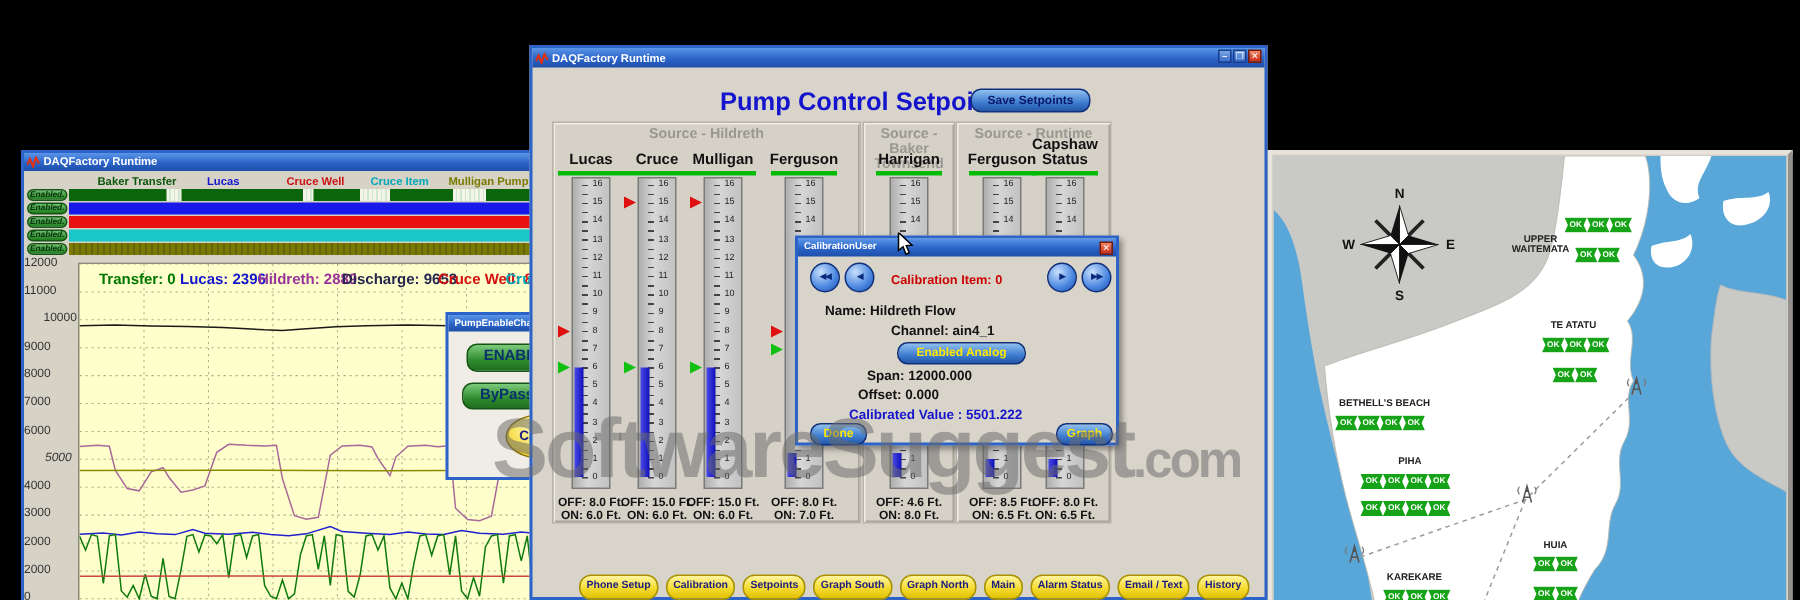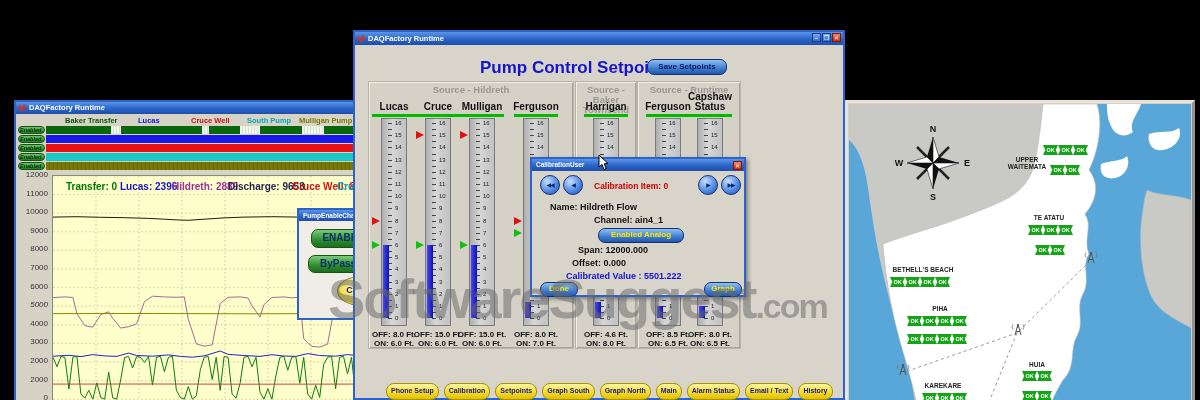--- a/index.html
+++ b/index.html
@@ -25,21 +25,21 @@
     color:#1A1A80;font-weight:bold;text-align:center;font-size:7px;line-height:13px;padding:0 4px;white-space:nowrap;}
   
   #leftwin{left:14px;top:100px;width:434px;height:310px;z-index:10;background:#D6D2C6;}
   .legend-item{position:absolute;top:14px;font-size:7.5px;font-weight:bold;white-space:nowrap;}
   .enabled-btn{position:absolute;left:2px;width:27px;height:8px;border-radius:4px;
     border:1px solid #145514;background:linear-gradient(#6CC06C,#1E7E1E);
     color:#06300A;font-size:5.5px;font-style:italic;font-weight:bold;line-height:7px;text-align:center;box-sizing:border-box;}
   .statusbar{position:absolute;left:30px;width:374px;height:8px;}
   .statusbar .gap{position:absolute;top:0;bottom:0;
     background:repeating-linear-gradient(90deg,#F4F4E8 0 2px,#CFE6CF 2px 3px);}
-  .yaxis-label{position:absolute;width:32px;text-align:right;font-size:8px;color:#333;}
+  .yaxis-label{position:absolute;width:32px;font-size:8px;color:#333;}
   #plot{position:absolute;left:36px;top:73px;width:398px;height:250px;background:#FFFFCB;border:1px solid #8A8A7A;}
   .readout{position:absolute;top:79px;font-size:10px;font-weight:bold;white-space:nowrap;z-index:12;}
   
   #popup{left:297px;top:208px;width:130px;height:112px;z-index:20;background:#EFEDE6;border:2px solid #2B63C8;position:absolute;box-sizing:border-box;}
   #popup .titlebar{height:11px;font-size:6.5px;line-height:11px;padding-left:4px;}
   
   #centerwin{left:353px;top:30px;width:492px;height:370px;z-index:30;}
   #centerwin .titlebar{height:13px;line-height:13px;}
   #heading{position:absolute;left:125px;top:26px;font-size:17px;font-weight:bold;color:#1414CC;white-space:nowrap;}
   #save-btn{left:292px;top:27px;width:78px;height:14px;font-size:8px;line-height:13px;color:#0A1A6A;}
@@ -95,21 +95,21 @@
     <div class="titlebar">
       <svg class="tb-ico" viewBox="0 0 9 8">
           <polyline points="0,6 2,2 4,7 6,1 8,5" fill="none" stroke="#E03010" stroke-width="1.4"></polyline>
         </svg>
       <span>DAQFactory Runtime</span>
     </div>
     <div id="legend-row">
         <div class="legend-item" style="left: 49px; color: rgb(10, 86, 10);">Baker Transfer</div>
         <div class="legend-item" style="left: 122px; color: rgb(21, 21, 204);">Lucas</div>
         <div class="legend-item" style="left: 175px; color: rgb(204, 17, 17);">Cruce Well</div>
-        <div class="legend-item" style="left: 231px; color: rgb(0, 168, 184);">South Pump</div>
+        <div class="legend-item" style="left: 231px; color: rgb(0, 168, 184);">Cruce Item</div>
         <div class="legend-item" style="left: 283px; color: rgb(122, 122, 0);">Mulligan Pump</div>
       </div>
     <div id="enabled-col">
         <div class="enabled-btn" style="top: 24px;">Enabled.</div>
         <div class="enabled-btn" style="top: 33px;">Enabled.</div>
         <div class="enabled-btn" style="top: 42px;">Enabled.</div>
         <div class="enabled-btn" style="top: 51px;">Enabled.</div>
         <div class="enabled-btn" style="top: 60px;">Enabled.</div>
       </div>
     <div id="bars-col">
@@ -120,26 +120,26 @@
           <div class="gap" style="left: 256px; width: 22px;"></div>
         </div>
         <div class="statusbar" style="top: 33px; background: rgb(24, 24, 232);"></div>
         <div class="statusbar" style="top: 42px; background: rgb(232, 16, 16);"></div>
         <div class="statusbar" style="top: 51px; background: rgb(24, 200, 200);"></div>
         <div class="statusbar" style="top: 60px; background: repeating-linear-gradient(90deg, rgb(122, 122, 0) 0px, rgb(122, 122, 0) 3px, rgb(100, 100, 10) 3px, rgb(100, 100, 10) 4px);"></div>
       </div>
     <div id="yaxis">
         <div class="yaxis-label" style="left: 0px; top: 68px;">12000</div>
         <div class="yaxis-label" style="left: 0px; top: 86.6px;">11000</div>
-        <div class="yaxis-label" style="left: 0px; top: 105.2px;">10000</div>
+        <div class="yaxis-label" style="left: 0px; top: 105.2px; padding-left: 13px;">10000</div>
         <div class="yaxis-label" style="left: 0px; top: 123.8px;">9000</div>
         <div class="yaxis-label" style="left: 0px; top: 142.4px;">8000</div>
         <div class="yaxis-label" style="left: 0px; top: 161px;">7000</div>
         <div class="yaxis-label" style="left: 0px; top: 179.6px;">6000</div>
-        <div class="yaxis-label" style="left: 0px; top: 198.2px; font-style: italic;">5000</div>
+        <div class="yaxis-label" style="left: 14px; top: 198.2px; font-style: italic;">5000</div>
         <div class="yaxis-label" style="left: 0px; top: 216.8px;">4000</div>
         <div class="yaxis-label" style="left: 0px; top: 235.4px;">3000</div>
         <div class="yaxis-label" style="left: 0px; top: 254px;">2000</div>
         <div class="yaxis-label" style="left: 0px; top: 272.6px;">2000</div>
         <div class="yaxis-label" style="left: 0px; top: 291.2px;">0</div>
       </div>
     <div id="plot"><svg width="398" height="250">
           <line x1="0" x2="398" y1="0" y2="0" stroke="#B0B090" stroke-width="0.7" stroke-dasharray="1.5,2.5"></line>
           <line x1="0" x2="398" y1="18.6" y2="18.6" stroke="#B0B090" stroke-width="0.7" stroke-dasharray="1.5,2.5"></line>
           <line x1="0" x2="398" y1="37.2" y2="37.2" stroke="#B0B090" stroke-width="0.7" stroke-dasharray="1.5,2.5"></line>

